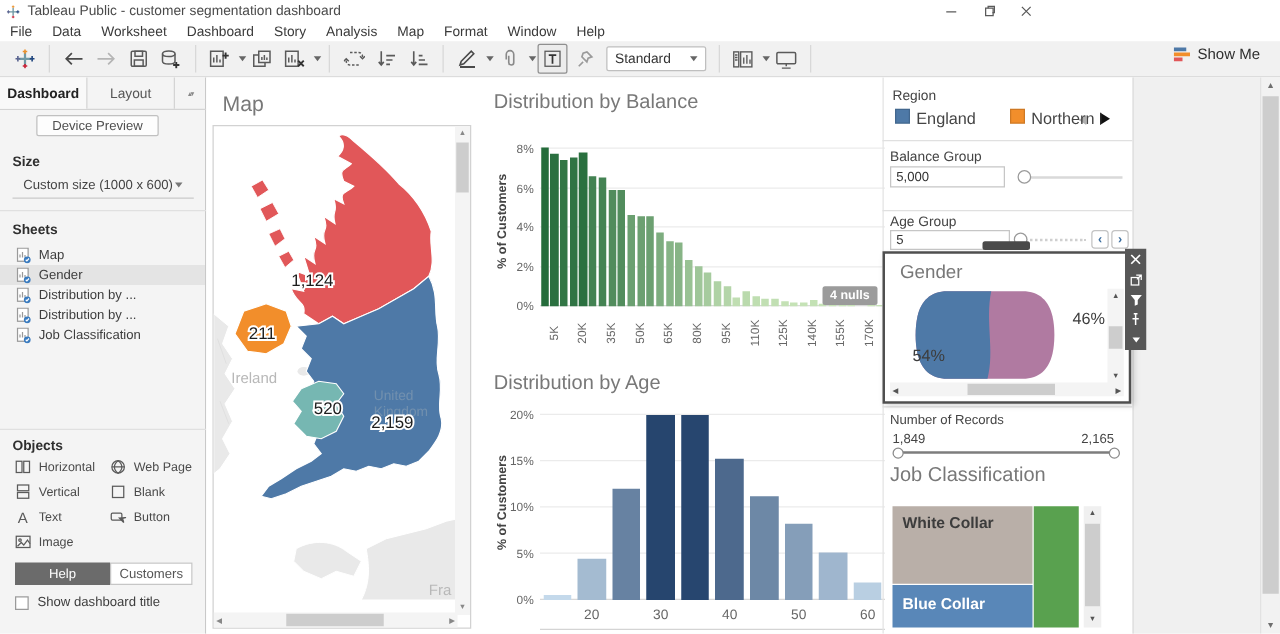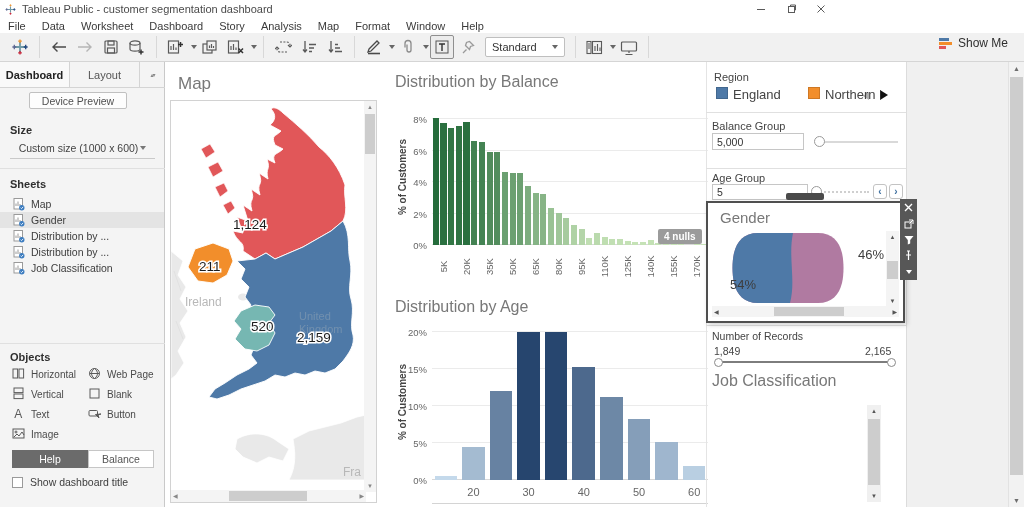--- a/index.html
+++ b/index.html
@@ -413,21 +413,21 @@
             <svg width="13" height="13" viewBox="0 0 13 13" fill="none" stroke="#5a5a5a">
               <rect x="1" y="2" width="11" height="9"></rect>
               <circle cx="4" cy="5" r="1"></circle>
               <path d="M2 10l3-3 2 2 3-4 2 3"></path>
             </svg>
             <span>Image</span>
           </div>
         </div>
       <div class="segbtn" style="left:12px; width:76px; background:#6b6b6b; color:#fff">Help</div>
       <div class="segbtn" style="left:88px; width:66px; background:#fff; border:1px solid #c6c6c6;
-           color:#555">Balance</div>
+           color:#555">Customers</div>
       <div class="abs" style="left:12px; top:414px; display:flex; align-items:center; gap:7px">
         <span style="width:11px; height:11px; background:#fff; border:1px solid #9a9a9a; display:inline-block"></span>
         <span style="font-size:10.5px; color:#3d3d3d">Show dashboard title</span>
       </div>
     </div>
 
     <div class="canvas">
 
       <div class="ptitle" style="left:13px; top:12px; font-size:17px">Map</div>
       <div class="mapbox">
@@ -622,20 +622,29 @@
 
       <div class="hline" style="left:541px; top:263px; width:200px"></div>
       <div class="rlabel" style="left:547px; top:268px; font-size:10.5px">Number of Records</div>
       <div class="rlabel" style="left:549px; top:283px; font-size:10.5px">1,849</div>
       <div class="rlabel" style="left:700px; top:283px; font-size:10.5px">2,165</div>
       <div class="rangeline" style="left:553px; top:299px; width:173px"></div>
       <div class="rhandle" style="left:549px; top:296px"></div>
       <div class="rhandle" style="left:722px; top:296px"></div>
 
       <div class="ptitle" style="left:547px; top:310px">Job Classification</div>
+      <div class="abs" style="left:549px; top:343px; width:149px; height:97px; background:#fff">
+        <div class="tmblock" id="tm-white" style="left: 0px; top: 0px; width: 112px; height: 62px; background: rgb(185, 175, 168);">
+          <span class="tmlabel" style="top: 6px; color: rgb(60, 60, 60);">White Collar</span>
+        </div>
+        <div class="tmblock" id="tm-blue" style="left: 0px; top: 63px; width: 112px; height: 34px; background: rgb(89, 135, 184);">
+          <span class="tmlabel" style="top: 8px; color: rgb(255, 255, 255);">Blue Collar</span>
+        </div>
+        <div class="tmblock" id="tm-other" style="left: 113px; top: 0px; width: 36px; height: 97px; background: rgb(89, 161, 79);"></div>
+      </div>
       <div class="tscroll" style="left:702px; top:343px; width:14px; height:97px">
         <div class="scr-arrow" style="font-size:6px; color:#555">▲</div>
         <div class="thumb" style="position:absolute; left:1px; right:1px; top:14px; height:66px"></div>
         <div class="scr-arrow" style="position:absolute; bottom:0; width:100%; color:#555">▼</div>
       </div>
 
       <div class="grip"></div>
       <div class="gwin">
         <div class="ptitle" style="left:12px; top:6px; font-size:15px">Gender</div>
         <svg class="abs" style="left:18px; top:28px" width="122" height="74" viewBox="0 0 122 74">

